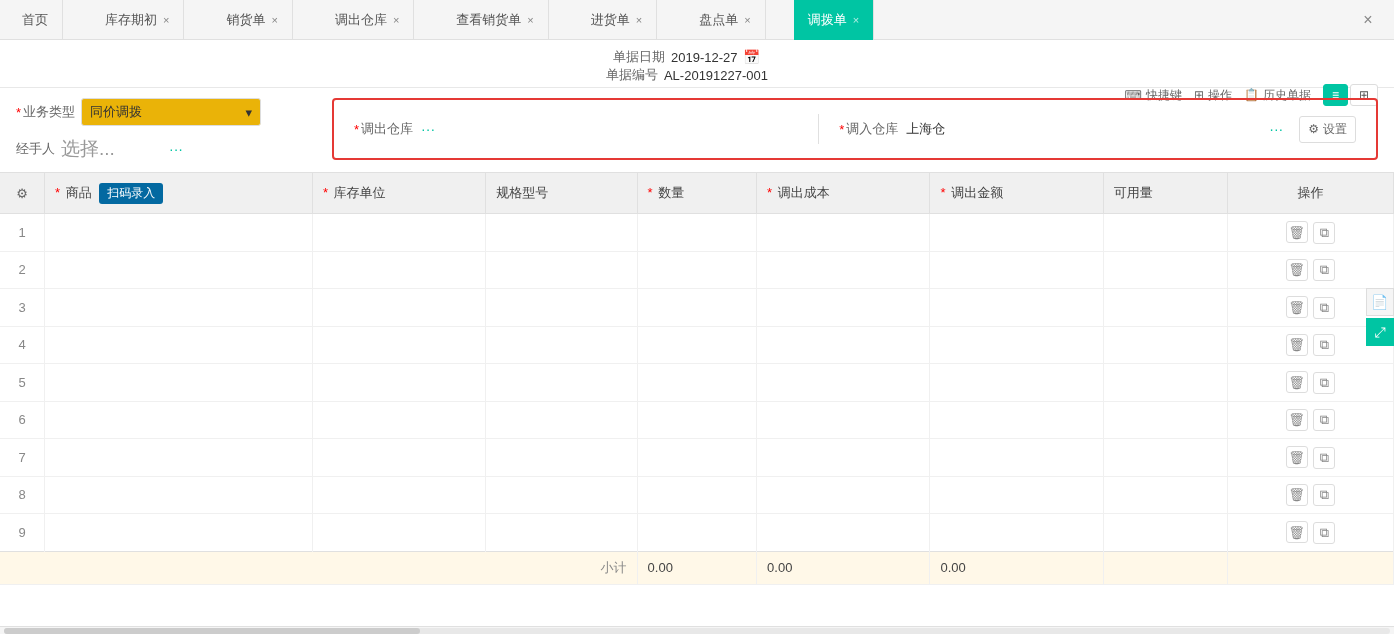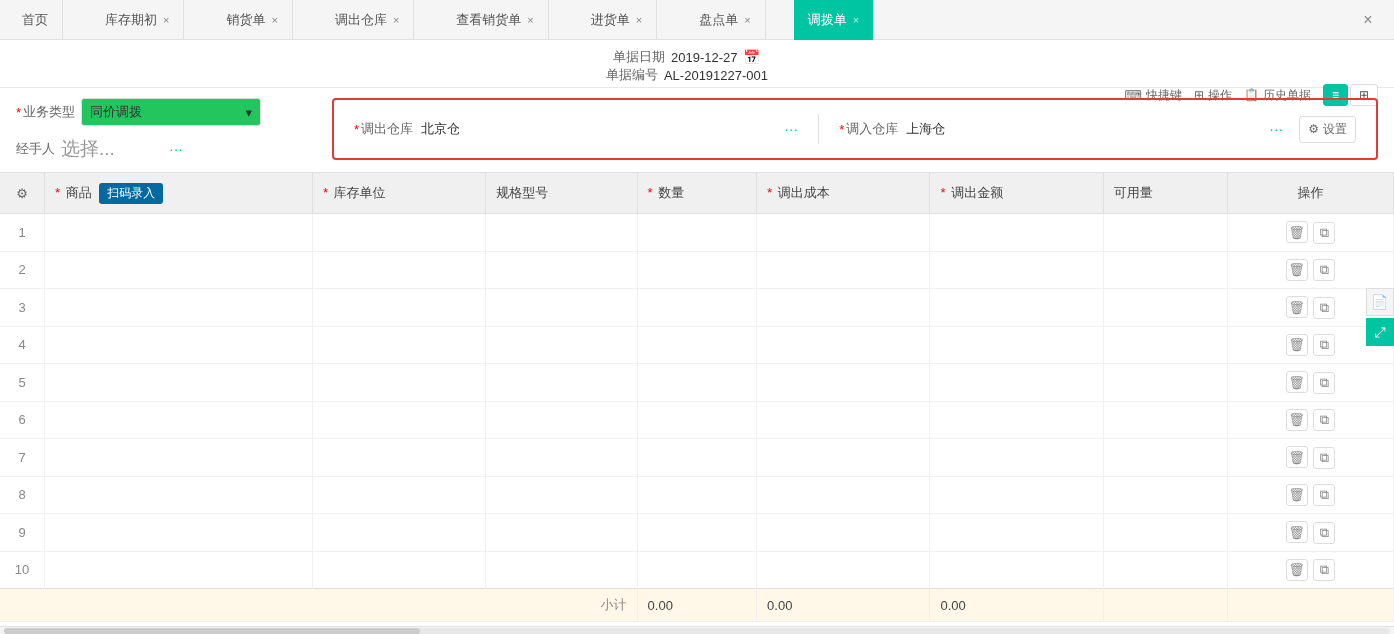--- a/index.html
+++ b/index.html
@@ -49,21 +49,21 @@
     
     .form-area {
       padding: 10px 16px; display: flex; align-items: flex-start; gap: 16px;
     }
     .form-left { display: flex; flex-direction: column; gap: 10px; min-width: 300px; }
     .form-row { display: flex; align-items: center; }
     .form-label { font-size: 13px; color: #666; margin-right: 6px; white-space: nowrap; }
     .required-star { color: #f00; margin-right: 2px; }
     .form-select {
       display: flex; align-items: center; border: 1px solid #ddd; border-radius: 3px;
-      padding: 4px 8px; min-width: 180px; cursor: pointer; background: #22c55e;
+      padding: 4px 8px; min-width: 180px; cursor: pointer; background: #eab308;
       font-size: 13px; justify-content: space-between;
     }
     .form-input-text {
       border: none; outline: none; font-size: 19px; color: #999;
       min-width: 100px; cursor: pointer;
     }
     .more-btn { color: #00c5a3; cursor: pointer; margin-left: 8px; font-size: 14px; }
 
     
     .warehouse-box {
@@ -236,21 +236,20 @@
         <span class="form-label">经手人</span>
         <span class="form-input-text">选择...</span>
         <span class="more-btn">···</span>
       </div>
     </div>
 
     <div class="warehouse-box">
       <div class="warehouse-section">
         <span class="required-star">*</span>
         <span class="warehouse-label">调出仓库</span>
-        <span class="warehouse-value">北京仓</span>
         <span class="warehouse-more">···</span>
       </div>
       <div class="warehouse-divider"></div>
       <div class="warehouse-section">
         <span class="required-star">*</span>
         <span class="warehouse-label">调入仓库</span>
         <span class="warehouse-value">上海仓</span>
         <span class="warehouse-more">···</span>
       </div>
       <div class="settings-btn">
@@ -419,34 +418,20 @@
         <td></td>
         <td></td>
         <td></td>
         <td></td>
         <td></td>
         <td style="text-align:center;">
           <span class="op-icon">🗑</span>
           <span class="op-icon">⧉</span>
         </td>
       </tr>
-          <tr>
-        <td>10</td>
-        <td></td>
-        <td></td>
-        <td></td>
-        <td></td>
-        <td></td>
-        <td></td>
-        <td></td>
-        <td style="text-align:center;">
-          <span class="op-icon">🗑</span>
-          <span class="op-icon">⧉</span>
-        </td>
-      </tr>
           <tr class="subtotal-row">
         <td colspan="4" style="text-align:right; padding-right:10px;">小计</td>
         <td>0.00</td>
         <td>0.00</td>
         <td>0.00</td>
         <td></td>
         <td></td>
       </tr>
         </tbody>
     </table>

